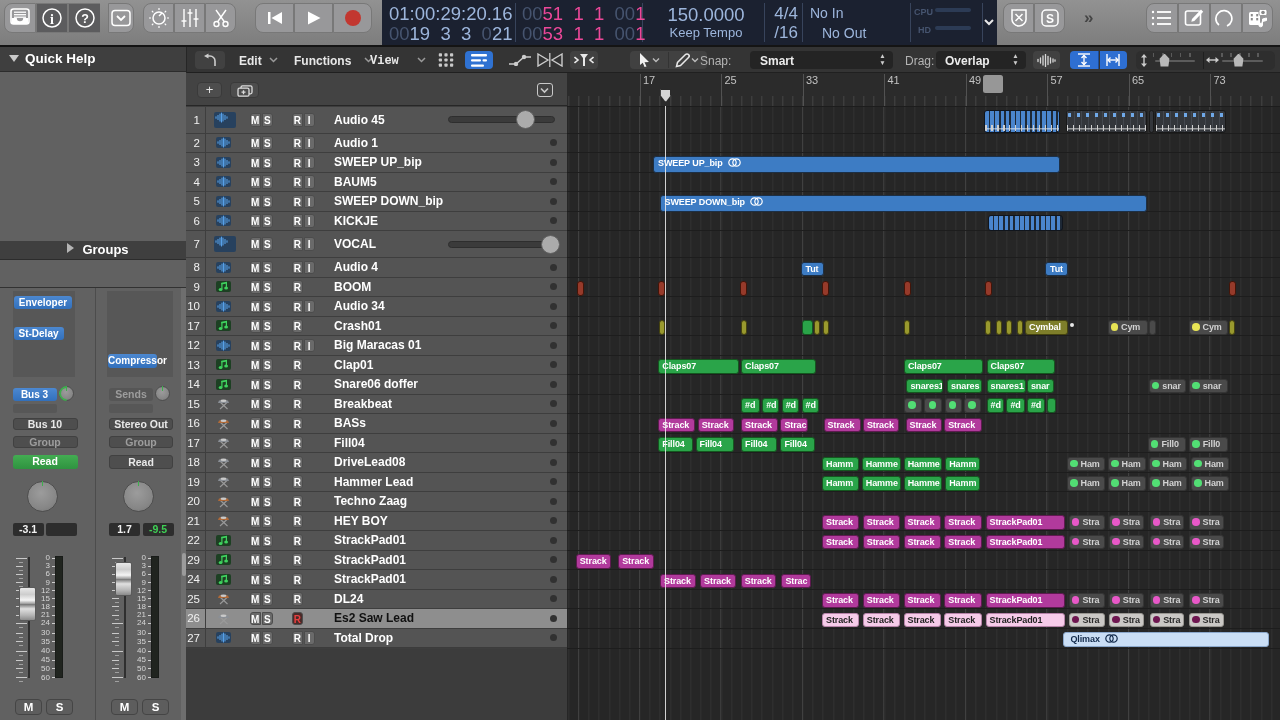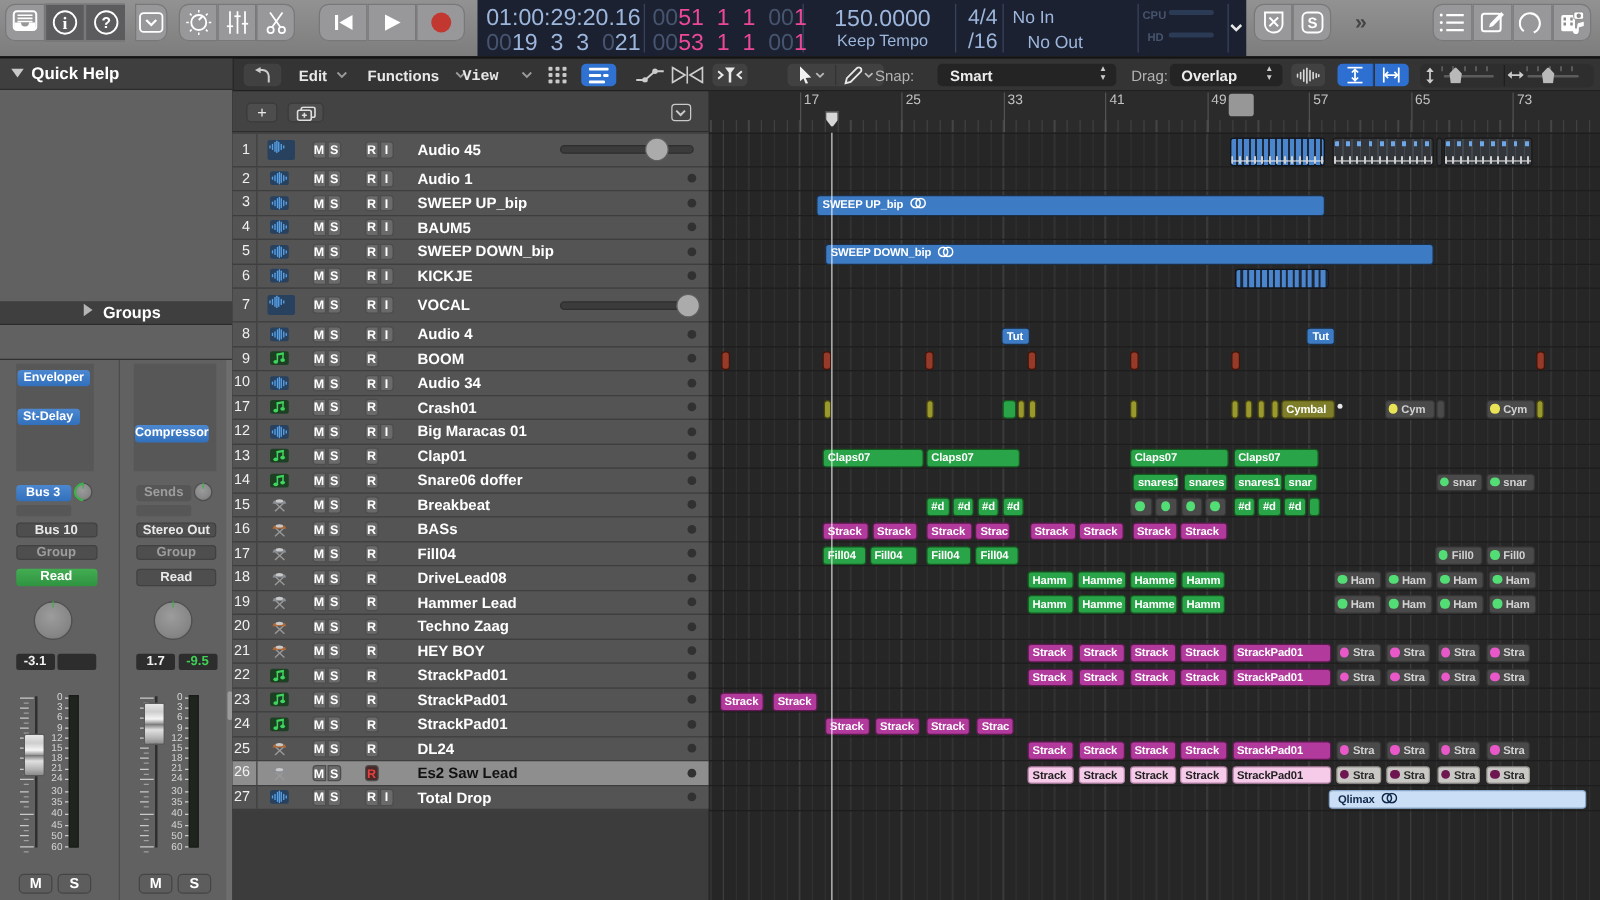--- a/index.html
+++ b/index.html
@@ -401,21 +401,21 @@
 <div class="shead" style="top:194px;height:18.5px;font-size:13px;font-weight:700;line-height:18px;text-align:center;"><span class="tri trir" style="margin:0 8px 0 10px;"></span>Groups</div>
 <div class="abs" style="left:0;top:239.5px;width:186px;height:1.5px;background:#323232;"></div>
 <div class="abs" style="left:0;top:241px;width:186px;height:432px;background:#616161;">
 <div class="abs" style="left:94.5px;top:0;width:1px;height:432px;background:#4c4c4c;"></div>
 <div class="abs" style="left:181px;top:0;width:5px;height:432px;background:#6e6e6e;"></div>
 <div class="abs" style="left:181.5px;top:265px;width:4px;height:23px;background:#9b9b9b;border-radius:2px;"></div>
 <div class="slotpanel" style="left:13px;top:3px;width:62px;height:86px;"></div>
 <div class="plug" style="left:14px;top:7.5px;width:58px;">Enveloper</div>
 <div class="plug" style="left:13.5px;top:38.5px;width:50px;">St-Delay</div>
 <div class="slotpanel" style="left:107px;top:3px;width:66px;height:86px;"></div>
-<div class="plug" style="left:108px;top:52px;width:59px;">Compressor</div>
+<div class="plug" style="left:108px;top:66px;width:49px;">Compressor</div>
 <div class="plug" style="left:12.5px;top:99.5px;width:44px;">Bus 3</div>
 <div class="knob" style="left:59px;top:98px;width:15px;height:15px;"></div>
 <div class="abs" style="left:59px;top:98px;width:15px;height:15px;border-radius:50%;border:2.5px solid transparent;border-left-color:#3fae4e;border-bottom-color:#3fae4e;transform:rotate(45deg);"></div>
 <div class="abs" style="left:12.5px;top:115.5px;width:44px;height:9px;background:#575757;border-radius:2px;"></div>
 <div class="gbtn" style="left:12.5px;top:130px;width:65px;">Bus 10</div>
 <div class="gbtn mut" style="left:12.5px;top:148px;width:65px;">Group</div>
 <div class="abs" style="left:12.5px;top:167px;width:65px;height:13.5px;background:linear-gradient(#43ad52,#2f9340);border-radius:3px;color:#fff;font-size:10.5px;font-weight:700;text-align:center;line-height:13px;">Read</div>
 <div class="gbtn mut" style="left:109px;top:99.5px;width:44px;height:13.5px;line-height:12px;border:none;background:#565656;">Sends</div>
 <div class="knob" style="left:155px;top:98px;width:15px;height:15px;"></div>
 <div class="abs" style="left:109px;top:115.5px;width:44px;height:9px;background:#575757;border-radius:2px;"></div>
@@ -1058,21 +1058,21 @@
             </g>
           </svg>
         </span>
 <div class="mbtn bl" style="left:63.5px;">M</div>
         <div class="mbtn br" style="left:75.5px;">S</div>
 <div class="mbtn ba" style="left:105.5px;">R</div>
 <div class="tname">StrackPad01</div>
 <div class="tdot"></div>
 </div>
 <div class="trow" style="top:443.5px;height:19.5px;">
-<div class="tnum">23</div>
+<div class="tnum">29</div>
 <div style="position:absolute;left:18.5px;top:0;width:1px;height:100%;background:#3e3e3e;"></div>
 <span class="ticon" style="background:#1d4023;">
           <svg width="15" height="11" viewBox="0 0 15 11">
             <g fill="#3fd35f">
               <path d="M5.3 1.8 L11 0.8 L11 2.6 L5.3 3.6 Z"></path>
               <rect x="5.3" y="2" width="1.2" height="6.2"></rect>
               <rect x="9.8" y="1.2" width="1.2" height="5.6"></rect>
               <ellipse cx="4.6" cy="8.4" rx="1.9" ry="1.5"></ellipse>
               <ellipse cx="10.1" cy="7" rx="1.9" ry="1.5"></ellipse>
             </g>

